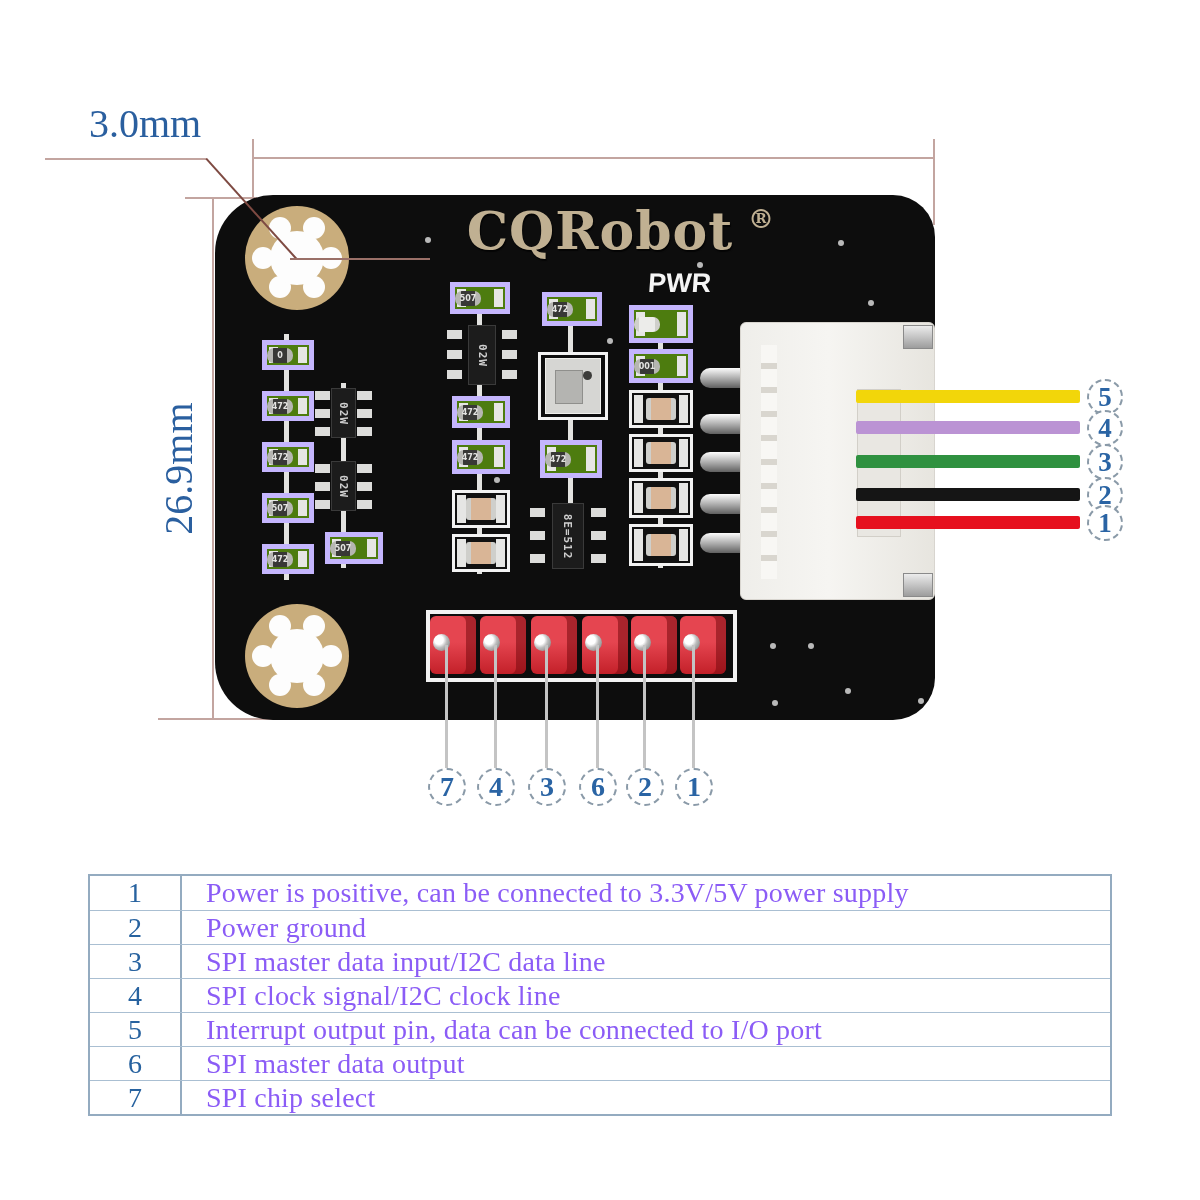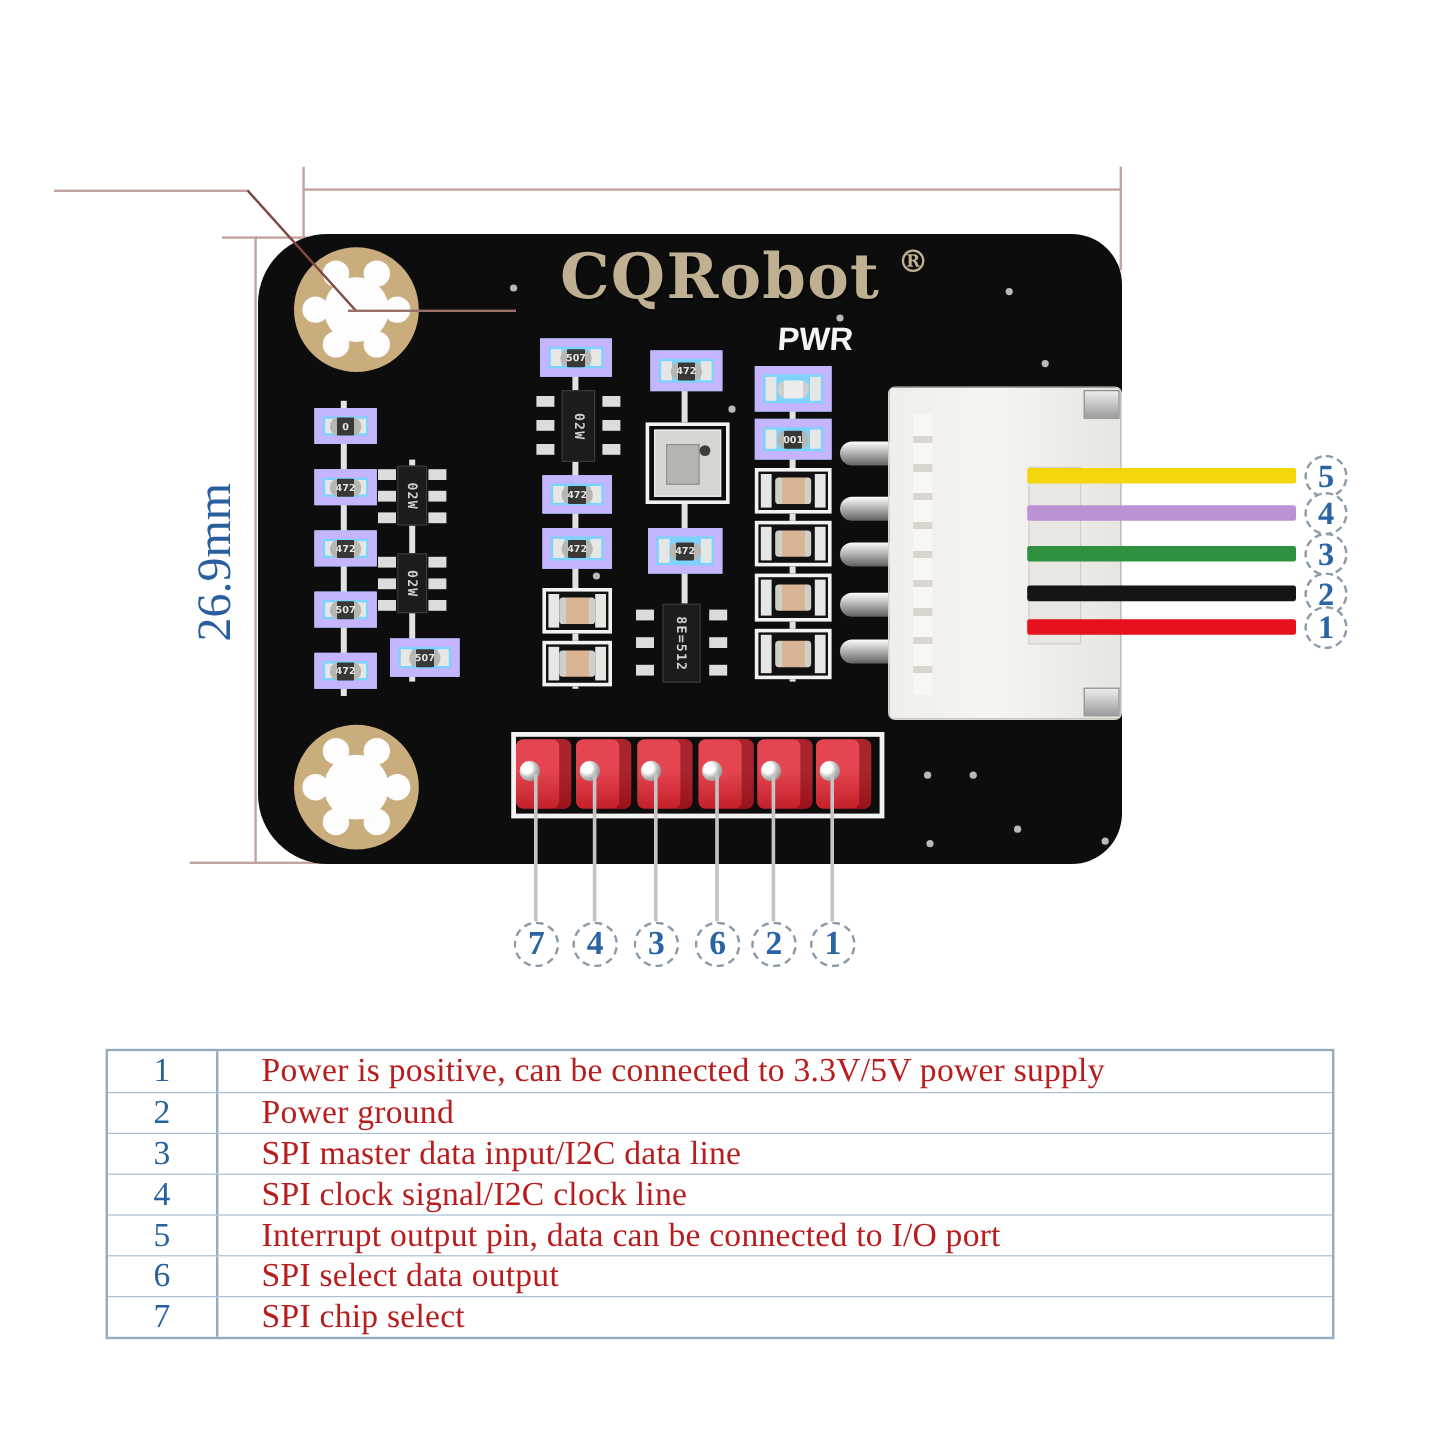--- a/index.html
+++ b/index.html
@@ -23,21 +23,21 @@
   .regmark{position:absolute;left:748px;top:204px;color:#c0b092;font:bold 26px "DejaVu Serif",serif;}
   .pwr{position:absolute;left:648px;top:268px;color:#f5f5f5;font:bold 27px "Liberation Sans",sans-serif;
        transform:skewX(-4deg);letter-spacing:0px;}
   .watermark{position:absolute;left:488px;top:681px;color:rgba(212,212,212,.85);
              font:bold 31px "Liberation Sans",sans-serif;letter-spacing:1px;}
 
   .tracev{position:absolute;width:5px;background:#e2e2e0;}
   .via{position:absolute;width:6px;height:6px;border-radius:50%;background:#b9b9b9;}
 
   
-  .res{position:absolute;border:7px solid #c4b5fd;background:#7dd3fc;display:flex;align-items:center;justify-content:center;}
+  .res{position:absolute;border:5px solid #c4b5fd;background:#4d7c0f;display:flex;align-items:center;}
   .res:before,.res:after{content:"";position:absolute;top:2px;bottom:2px;width:9px;background:#e6e6e4;}
   .res:before{left:2px;} .res:after{right:2px;}
   .res .cap{position:relative;z-index:1;width:26px;height:15px;border-radius:7px;
             background:linear-gradient(90deg,#b6b6b2 0 22%,#383836 22% 78%,#b6b6b2 78%);
             display:flex;align-items:center;justify-content:center;}
   .res .cap b{font:700 8px "DejaVu Sans",sans-serif;color:#e4e4e2;}
   .res.bright .cap{background:linear-gradient(90deg,#cfcfcb 0 20%,#ececea 20% 80%,#cfcfcb 80%);}
   .capc{position:absolute;border:3px solid #f2f2f2;background:#111;display:flex;align-items:center;justify-content:center;}
   .capc:before,.capc:after{content:"";position:absolute;top:2px;bottom:2px;width:9px;background:#e6e6e4;}
   .capc:before{left:2px;} .capc:after{right:2px;}
@@ -81,28 +81,29 @@
   .rpin .pd{position:absolute;left:3px;top:18px;width:17px;height:17px;border-radius:50%;
         background:radial-gradient(circle at 35% 35%,#ffffff 0 28%,#bdbdbd 50%,#6d6d6d 100%);}
   .leader{position:absolute;width:3px;top:645px;height:123px;background:#c4c4c4;}
 
   
   .ptable{position:absolute;left:88px;top:874px;width:1024px;border:2px solid #94abc0;background:#fff;}
   .prow{display:flex;height:34px;border-top:1px solid #aabfd2;}
   .prow:first-child{border-top:none;}
   .pcell-num{width:92px;border-right:2px solid #94abc0;display:flex;align-items:center;justify-content:center;
              color:#27629f;font:28px "Liberation Serif",serif;}
-  .pcell-desc{flex:1;display:flex;align-items:center;padding-left:36px;color:#b91c1c;
+  .pcell-desc{flex:1;display:flex;align-items:center;padding-left:24px;color:#8b5cf6;
               font:28px "Liberation Serif",serif;letter-spacing:.2px;white-space:nowrap;}
 </style>
 </head>
 <body>
 
 <div class="canvas">
 
+  <div class="dimlabel" style="left:70px;top:100px;width:150px;">3.0mm</div>
   <div class="dimlabel" style="left:93px;top:445px;width:170px;transform:rotate(-90deg);">26.9mm</div>
 
   <div class="dimline" style="left:45px;top:158px;width:162px;height:2px;"></div>
   <div class="dimline" style="left:252px;top:157px;width:683px;height:2px;"></div>
   <div class="dimline" style="left:252px;top:139px;width:2px;height:60px;"></div>
   <div class="dimline" style="left:933px;top:139px;width:2px;height:86px;"></div>
   <div class="dimline" style="left:185px;top:197px;width:72px;height:2px;"></div>
   <div class="dimline" style="left:212px;top:197px;width:2px;height:523px;"></div>
   <div class="dimline" style="left:158px;top:718px;width:145px;height:2px;"></div>
 
@@ -385,21 +386,21 @@
     <div class="prow">
       <div class="pcell-num">4</div>
       <div class="pcell-desc">SPI clock signal/I2C clock line</div>
     </div>
     <div class="prow">
       <div class="pcell-num">5</div>
       <div class="pcell-desc">Interrupt output pin, data can be connected to I/O port</div>
     </div>
     <div class="prow">
       <div class="pcell-num">6</div>
-      <div class="pcell-desc">SPI select data output</div>
+      <div class="pcell-desc">SPI master data output</div>
     </div>
     <div class="prow">
       <div class="pcell-num">7</div>
       <div class="pcell-desc">SPI chip select</div>
     </div>
   </div>
 
 </div>
 
 </body></html>

